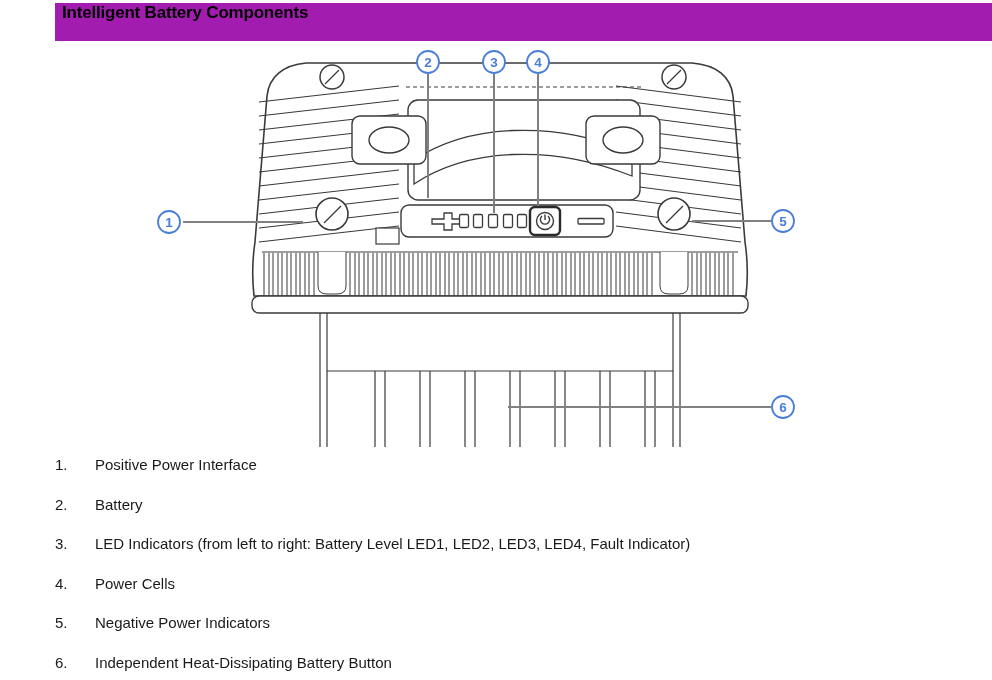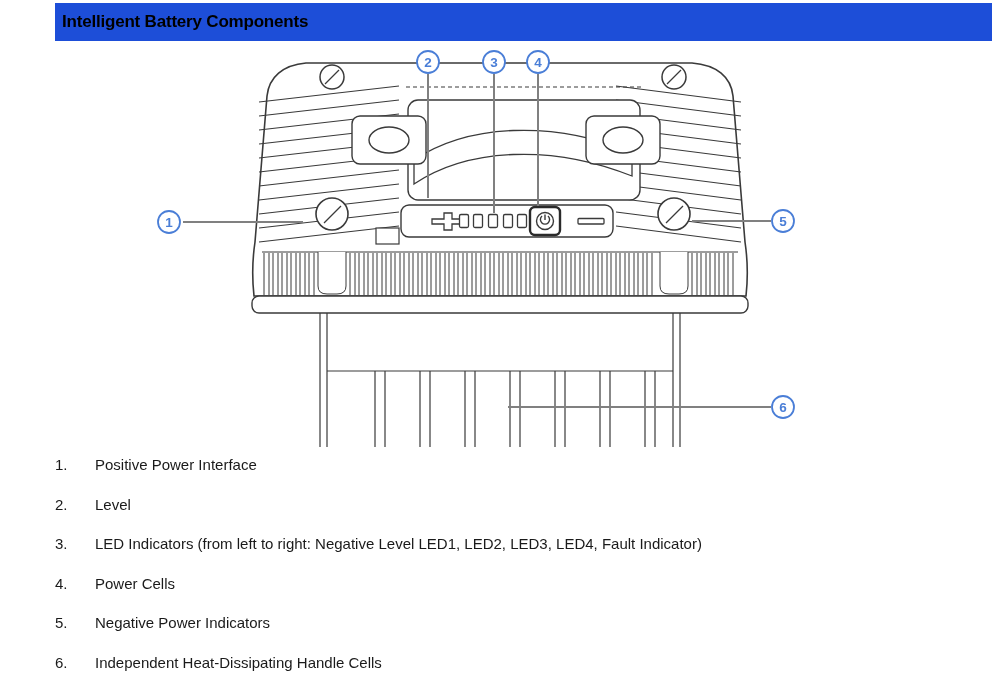--- a/index.html
+++ b/index.html
@@ -4,21 +4,21 @@
 <style>
   html,body{margin:0;padding:0;}
   body{
     width:992px;height:680px;position:relative;overflow:hidden;
     background:#ffffff;
     font-family:"Liberation Sans", sans-serif;
     color:#1a1a1a;
   }
   .header-bar{
     position:absolute;left:55px;top:3px;width:937px;height:38px;
-    background:#1d4ed8;display:flex;align-items:center;
+    background:#a21caf;display:flex;align-items:flex-start;
   }
   .header-title{
     font-size:17px;font-weight:bold;color:#000;
     padding-left:7px;letter-spacing:-0.2px;
   }
   .diagram-svg{position:absolute;left:0;top:45px;}
   .legend{position:absolute;left:55px;top:455px;width:920px;}
   .legend-item{
     display:flex;align-items:flex-start;
     font-size:15px;line-height:19px;margin-bottom:20.5px;
@@ -151,31 +151,31 @@
   </g>
 </svg>
 
 <div class="legend">
   <div class="legend-item">
     <span class="legend-num">1.</span>
     <span class="legend-text">Positive Power Interface</span>
   </div>
   <div class="legend-item">
     <span class="legend-num">2.</span>
-    <span class="legend-text">Level</span>
+    <span class="legend-text">Battery</span>
   </div>
   <div class="legend-item">
     <span class="legend-num">3.</span>
-    <span class="legend-text">LED Indicators (from left to right: Negative Level LED1, LED2, LED3, LED4, Fault Indicator)</span>
+    <span class="legend-text">LED Indicators (from left to right: Battery Level LED1, LED2, LED3, LED4, Fault Indicator)</span>
   </div>
   <div class="legend-item">
     <span class="legend-num">4.</span>
     <span class="legend-text">Power Cells</span>
   </div>
   <div class="legend-item">
     <span class="legend-num">5.</span>
     <span class="legend-text">Negative Power Indicators</span>
   </div>
   <div class="legend-item">
     <span class="legend-num">6.</span>
-    <span class="legend-text">Independent Heat-Dissipating Handle Cells</span>
+    <span class="legend-text">Independent Heat-Dissipating Battery Button</span>
   </div>
 </div>
 
 </body></html>

